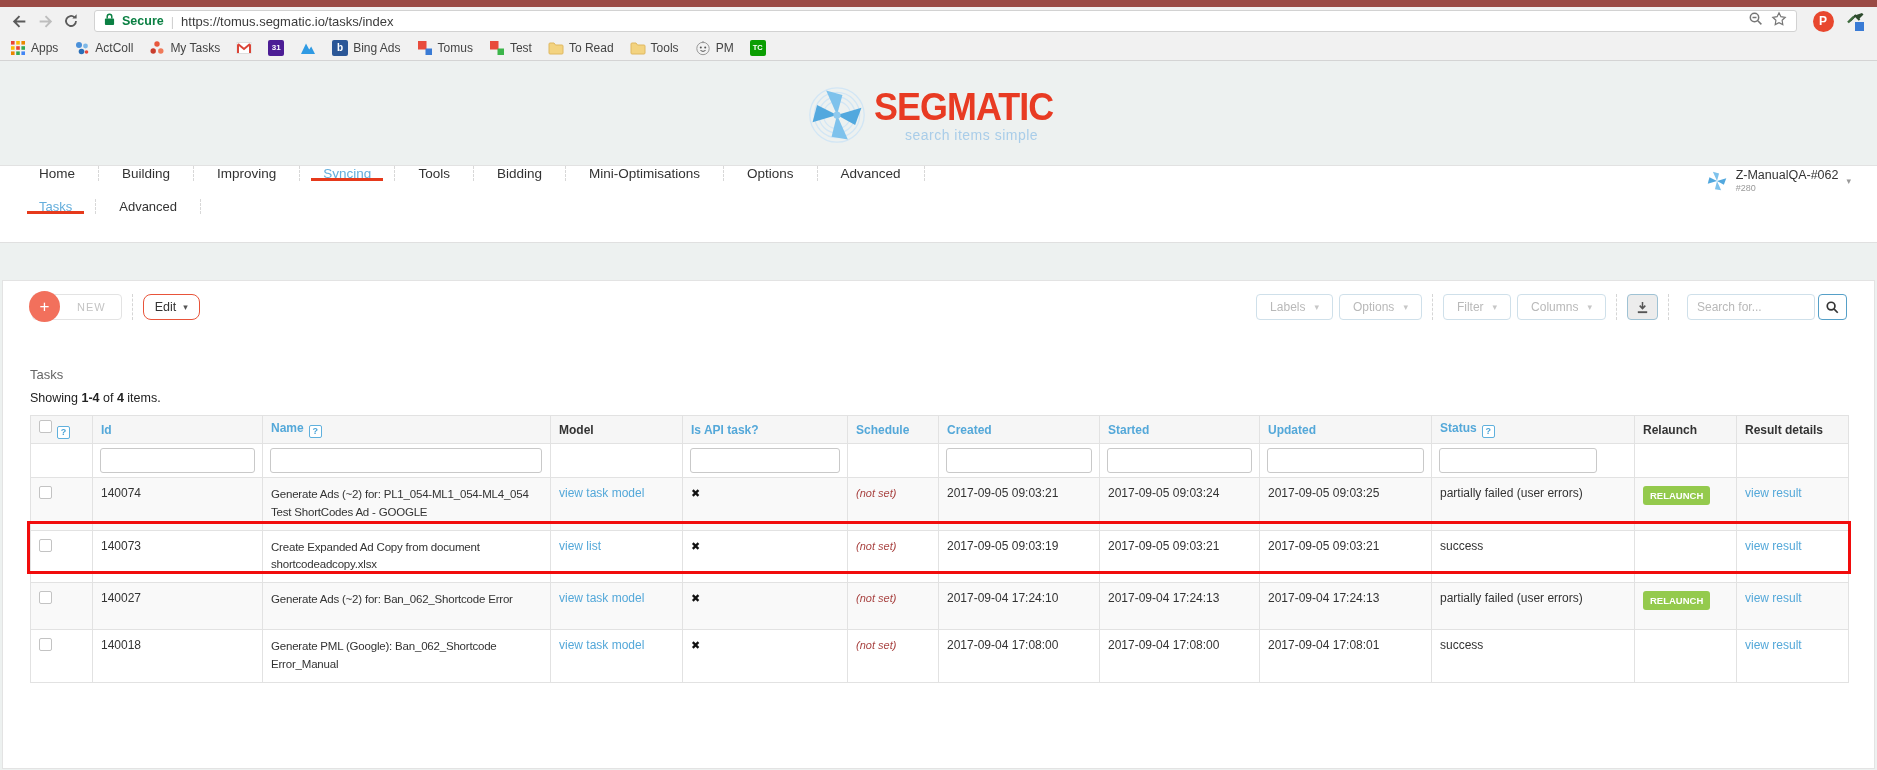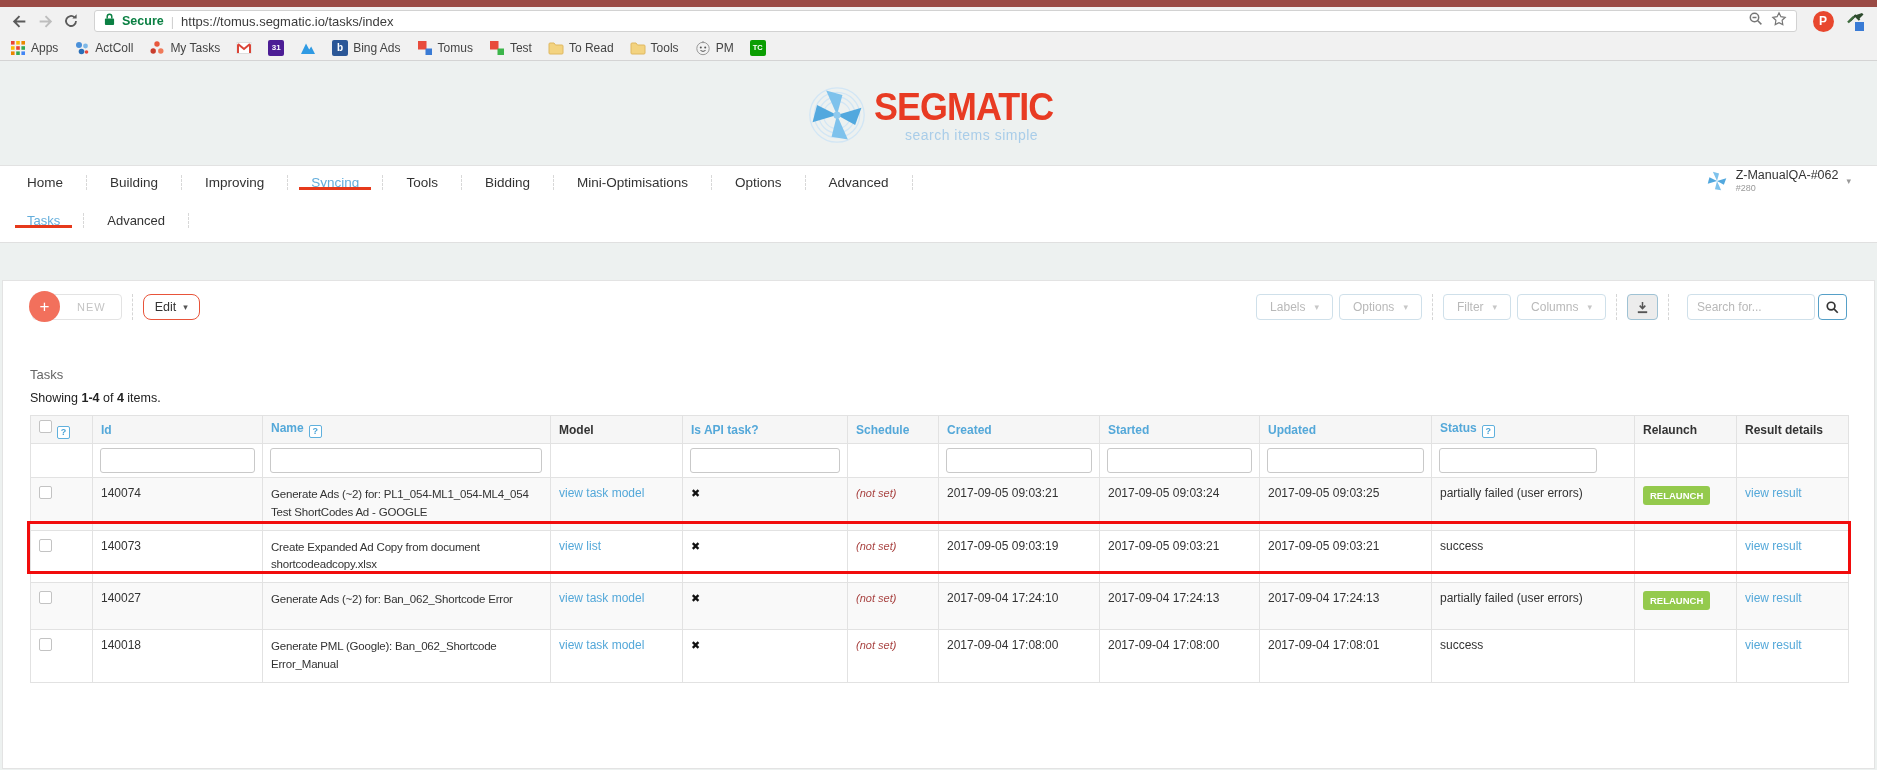--- a/index.html
+++ b/index.html
@@ -33,21 +33,21 @@
   .logoband { height:104px; background:#edf1f0; display:flex; align-items:center; justify-content:center; padding-top:4px; }
   .logo { display:flex; align-items:center; gap:8px; }
   .logo .fan { width:58px; height:58px; }
   .logo-txt { text-align:center; }
   .logo-title { font-size:39px; font-weight:bold; color:#e83b23; letter-spacing:-1px; transform:scaleX(.92); transform-origin:left; line-height:1; }
   .logo-tag { font-size:14px; color:#a9cde9; letter-spacing:.5px; margin-top:1px; }
 
   
   .navband { position:relative; height:34px; background:#fff; border-top:1px solid #e2e2e2; }
   .subnavband { height:44px; background:#fff; border-bottom:1px solid #e0e0e0; }
-  .tabs { display:flex; height:100%; list-style:none; align-items:center; padding-left:4px; }
+  .tabs { display:flex; height:100%; list-style:none; align-items:flex-start; padding-left:16px; }
   .tabs li { position:relative; display:flex; align-items:center; padding:0 23px; font-size:13.5px;
              color:#333; border-right:1px dashed #d8d8d8; cursor:pointer; }
   .tabs li.active { color:#64aedc; }
   .tabs li.active::after { content:''; position:absolute; left:11px; right:11px; bottom:0; height:3px; background:#e6391b; }
   .subnavband .tabs li { font-size:13px; }
   .usermenu { position:absolute; right:26px; top:2px; display:flex; align-items:center; gap:8px; }
   .usermenu .fan { width:22px; height:22px; }
   .uname { font-size:12.5px; color:#333; line-height:1.2; }
   .uid { font-size:9px; color:#9a9a9a; }
   .caret { color:#999; font-size:9px; }

